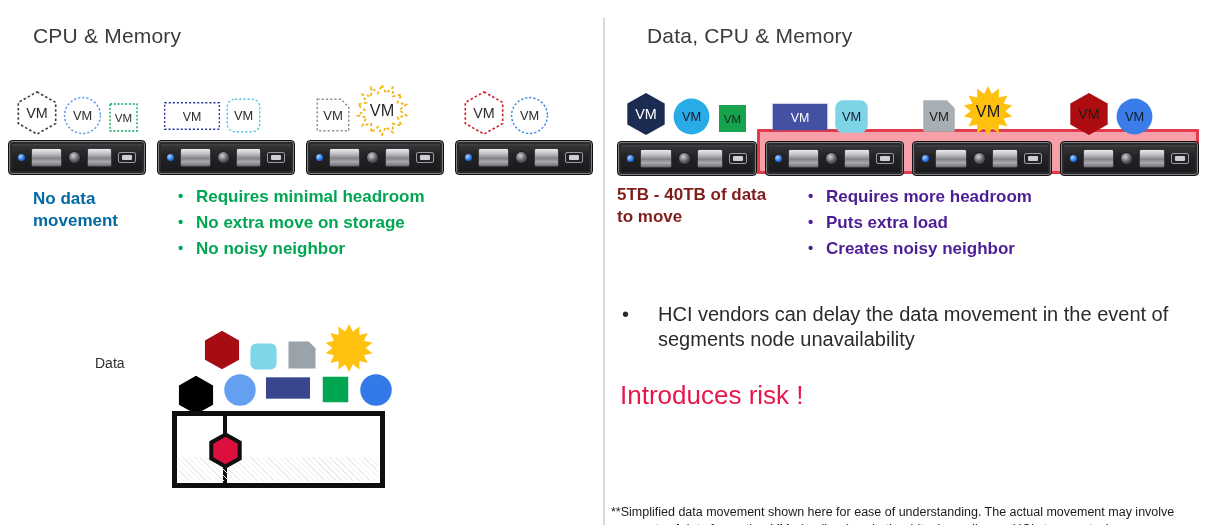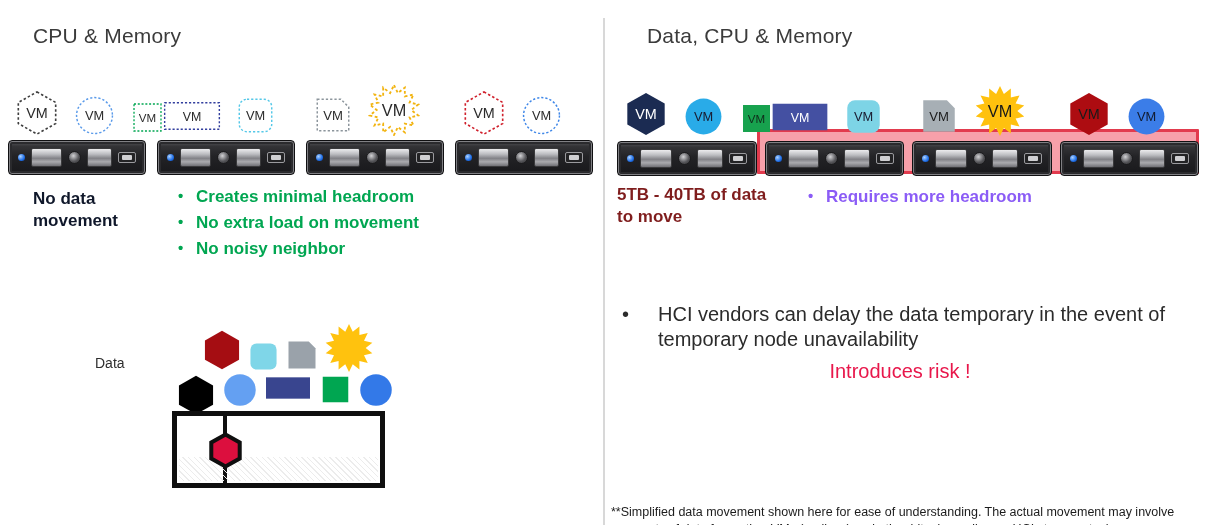--- a/index.html
+++ b/index.html
@@ -10,21 +10,21 @@
   .divider{position:absolute;left:603px;top:18px;width:2px;height:507px;background:#d8d8d8;}
   .panel-title{position:absolute;font-size:21px;color:#3b3b3b;letter-spacing:.2px;}
   #left-title{left:33px;top:24px;}
   #right-title{left:627px;top:24px;margin-left:20px;}
 
   
   .server-row{position:absolute;display:flex;}
   #left-servers{left:8px;top:84px;width:585px;gap:11px;}
   #right-servers{left:617px;top:85px;width:582px;gap:8px;z-index:2;}
   .col{flex:1;display:flex;flex-direction:column;min-width:0;}
-  .vmrow{height:52px;display:flex;align-items:flex-end;gap:14px;padding-left:6px;margin-bottom:4px;}
+  .vmrow{height:52px;display:flex;align-items:flex-end;gap:2px;padding-left:6px;margin-bottom:4px;}
   .vmrow svg{flex:0 0 auto;display:block;}
 
   .server{
     height:33px;border-radius:4px;border:1px solid #101012;
     background:linear-gradient(180deg,#5a5a5e 0%,#333336 16%,#232326 45%,#18181b 100%);
     box-shadow:inset 0 0 0 1px #808084, inset 0 0 0 3px #2a2a2d;
     display:flex;align-items:center;gap:6px;padding:0 9px;
   }
   .led{width:7px;height:7px;border-radius:50%;flex:0 0 auto;
     background:radial-gradient(circle at 35% 35%, #acd2ff, #1f6fe8 60%, #0a3fa0);}
@@ -36,25 +36,25 @@
   .pwr{width:16px;height:9px;border-radius:2px;background:#232325;border:1px solid #9a9a9e;position:relative;flex:0 0 auto;}
   .pwr::after{content:"";position:absolute;left:3px;right:3px;top:2px;bottom:2px;background:#cfcfd2;border-radius:1px;}
 
   .highlight-box{
     position:absolute;left:757px;top:129px;width:442px;height:45px;z-index:1;
     background:#f7a0aa;border:3px solid #e23b4e;border-radius:1px;box-sizing:border-box;
   }
 
   
   .caption{position:absolute;font-size:17px;font-weight:bold;line-height:1.32;}
-  #left-caption{left:33px;top:188px;width:128px;color:#0f172a;}
+  #left-caption{left:33px;top:188px;width:128px;color:#0369a1;}
   #right-caption{left:617px;top:184px;width:158px;color:#7f1d1d;}
   .blist{position:absolute;list-style:none;margin:0;padding:0;font-size:17px;font-weight:bold;line-height:1.34;}
   #left-bullets{left:178px;top:186px;color:#00A651;}
-  #right-bullets{left:808px;top:186px;color:#8b5cf6;}
+  #right-bullets{left:808px;top:186px;color:#4c1d95;}
   .blist li{margin-bottom:3px;padding-left:18px;position:relative;}
   .blist li::before{content:"\2022";position:absolute;left:0;top:0;font-size:15px;}
 
   
   #data-label{position:absolute;left:95px;top:355px;font-size:14px;color:#2e2e2e;}
   #data-cluster{position:absolute;left:175px;top:328px;}
   .cl-row{display:flex;gap:4px;}
   .cl-row1{align-items:flex-end;height:45px;margin-left:26px;}
   .cl-row2{align-items:flex-start;margin-top:-1px;gap:5px;}
   .cl-row svg{display:block;}
@@ -65,22 +65,22 @@
   }
   .storage-box::after{content:"";position:absolute;left:2px;right:2px;bottom:2px;height:24px;
     background:repeating-linear-gradient(45deg, transparent 0 3px, #ececec 3px 4px);}
   .storage-divider{position:absolute;left:46px;top:0;bottom:0;width:4px;background:#0f0f0f;}
   #storage-hex{position:absolute;left:31px;top:15px;z-index:2;}
 
   
   .note-row{position:absolute;left:622px;top:302px;width:562px;display:flex;}
   .note-dot{font-size:20px;line-height:1.25;color:#2b2b2b;width:36px;flex:0 0 auto;}
   .note-text{font-size:20px;line-height:1.27;color:#2b2b2b;width:522px;}
-  #risk-text{position:absolute;left:620px;top:360px;width:560px;text-align:center;
-    font-size:20px;color:#E8174B;}
+  #risk-text{position:absolute;left:620px;top:380px;width:560px;
+    font-size:26px;color:#E8174B;}
   #footnote{position:absolute;left:611px;top:488px;width:594px;font-size:12.5px;
     line-height:1.35;color:#1c1c1c;margin-top:16px;}
 </style>
 </head>
 <body>
 
 <div class="canvas">
 
   <div class="divider"></div>
 
@@ -165,22 +165,22 @@
           <span class="knob"></span>
           <span class="bay bay2"></span>
           <span class="pwr"></span>
         </div>
       </div>
     </div>
 
   <div class="caption" id="left-caption">No data movement</div>
 
   <ul class="blist" id="left-bullets">
-    <li>Creates minimal headroom</li>
-    <li>No extra load on movement</li>
+    <li>Requires minimal headroom</li>
+    <li>No extra move on storage</li>
     <li>No noisy neighbor</li>
   </ul>
 
   <div id="data-label">Data</div>
 
   <div id="data-cluster">
     <div class="cl-row cl-row1" id="cluster-row1">
         <svg viewBox="0 0 48 48" width="42" height="46">
           <polygon points="24,2 43.5,13 43.5,35 24,46 4.5,35 4.5,13" fill="#A50D12"></polygon>
         </svg>
@@ -304,24 +304,26 @@
           <span class="bay bay2"></span>
           <span class="pwr"></span>
         </div>
       </div>
     </div>
 
   <div class="caption" id="right-caption">5TB - 40TB of data to move</div>
 
   <ul class="blist" id="right-bullets">
     <li>Requires more headroom</li>
+    <li>Puts extra load</li>
+    <li>Creates noisy neighbor</li>
   </ul>
 
   <div class="note-row">
     <span class="note-dot">•</span>
-    <div class="note-text">HCI vendors can delay the data temporary in the event of temporary node unavailability</div>
+    <div class="note-text">HCI vendors can delay the data movement in the event of segments node unavailability</div>
   </div>
 
   <div id="risk-text">Introduces risk !</div>
 
   <div id="footnote">**Simplified data movement shown here for ease of understanding. The actual movement may involve segments of data from other VMs (replicas) and other bits depending on HCI storage stack</div>
 
 </div>
 
 </body></html>

